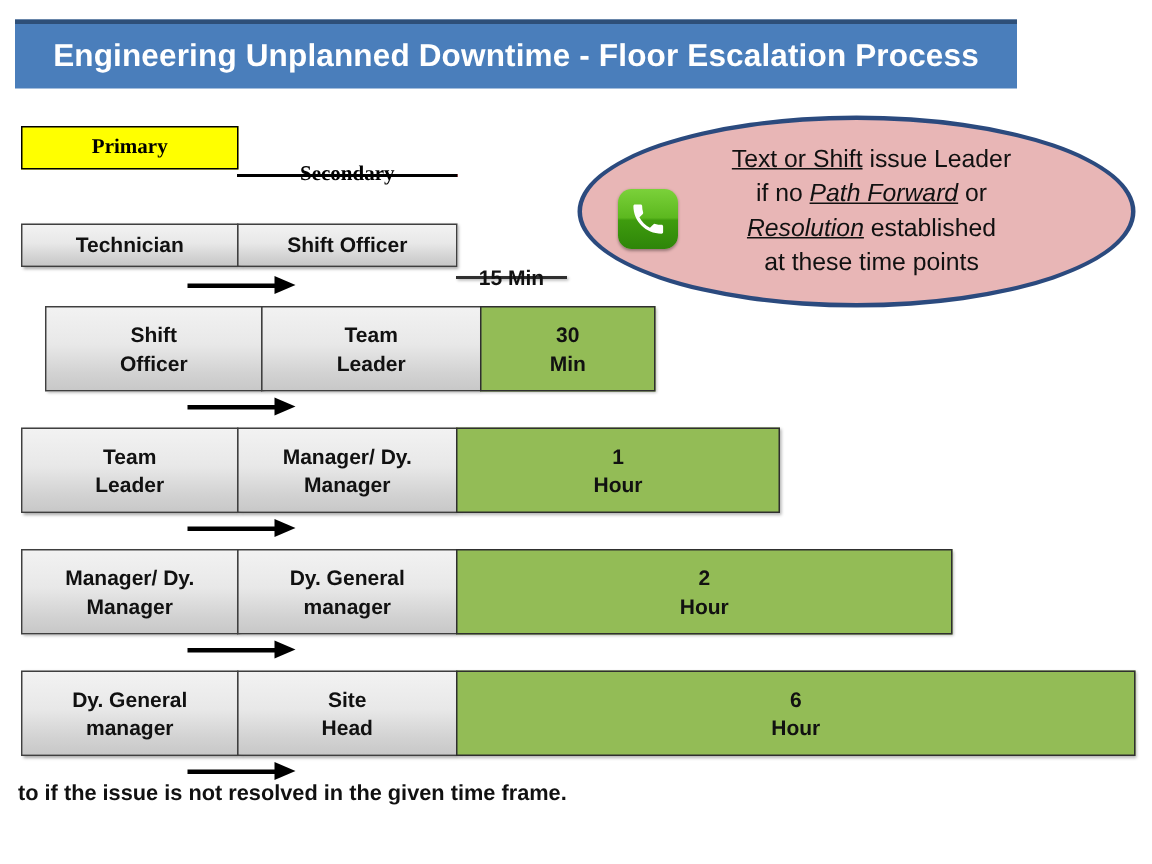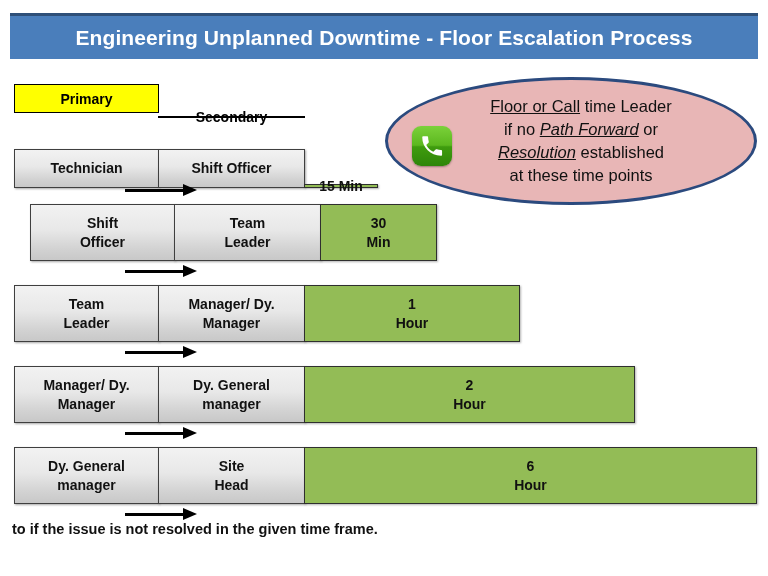--- a/index.html
+++ b/index.html
@@ -5,33 +5,33 @@
   html,body{margin:0;padding:0;}
   body{
     width:768px;height:576px;position:relative;overflow:hidden;
     background:#ffffff;
     font-family:"Liberation Sans","DejaVu Sans",sans-serif;
     -webkit-font-smoothing:antialiased;
   }
 
   
   #title-banner{
-    position:absolute;left:10px;top:13px;width:748px;height:46px;
+    position:absolute;left:10px;top:13px;width:668px;height:46px;
     background:#4A7EBB;
     border-top:3px solid #2E4F78;
     box-sizing:border-box;
     display:flex;align-items:center;justify-content:center;
   }
   #title-banner .title-text{
     color:#ffffff;font-size:21px;font-weight:bold;letter-spacing:.1px;
     white-space:nowrap;
   }
 
   
-  #legend{position:absolute;left:14px;top:84px;height:29px;display:flex;}
+  #legend{position:absolute;left:14px;top:84px;height:29px;display:flex;font-family:Liberation Serif, serif;}
   .legend-cell{
     border:1px solid #000;box-sizing:border-box;
     display:flex;align-items:center;justify-content:center;
     font-size:14px;font-weight:bold;color:#000;
   }
   .legend-primary{width:145px;background:#FFFF00;}
   .legend-secondary{width:147px;background:#FF0000;margin-left:-1px;margin-top:32px;}
 
   
   .esc-row{position:absolute;left:14px;display:flex;align-items:stretch;}
@@ -49,21 +49,21 @@
   }
   .cell.time{
     background:#93BC56;
     border:1px solid #2F2F2F;
     box-shadow:1px 1px 2px rgba(0,0,0,.30);
   }
   .cell.col1{width:145px;}
   .cell.col2{width:147px;margin-left:-1px;}
   .cell.time{margin-left:-1px;}
 
-  .row-1{top:149px;height:39px;}
+  .row-1{top:149px;height:29px;}
   .row-2{top:204px;height:57px;padding-left:16px;}
   .row-3{top:285px;height:57px;}
   .row-4{top:366px;height:57px;}
   .row-5{top:447px;height:57px;}
 
   
   .arrow{position:absolute;left:125px;height:12px;width:74px;}
   .arrow .shaft{
     position:absolute;left:0;top:5px;width:60px;height:3px;background:#000;
   }
@@ -205,21 +205,21 @@
   <span class="head"></span>
 </div>
 
 <div id="callout">
   <div id="phone-icon">
     <svg width="26" height="26" viewBox="0 0 24 24" aria-hidden="true">
       <path fill="#ffffff" d="M6.6 10.8c1.5 2.9 3.7 5.1 6.6 6.6l2.2-2.2c.3-.3.7-.4 1.1-.2 1.2.4 2.5.6 3.8.6.6 0 1 .4 1 1V20c0 .6-.4 1-1 1C10.6 21 3 13.4 3 4c0-.6.4-1 1-1h3.4c.6 0 1 .4 1 1 0 1.3.2 2.6.6 3.8.1.4 0 .8-.2 1.1l-2.2 2.2z"></path>
     </svg>
   </div>
   <div class="callout-text">
-    <span class="u">Floor or Call</span><span> time Leader</span><br>
+    <span class="u">Text or Shift</span><span> issue Leader</span><br>
     <span>if no </span><span class="i">Path Forward</span><span> or</span><br>
     <span class="i">Resolution</span><span> established</span><br>
     <span>at these time points</span>
   </div>
 </div>
 
 <div id="note">
   <div class="note-line">to if the issue is not resolved in the given time frame.</div>
 </div>
 

